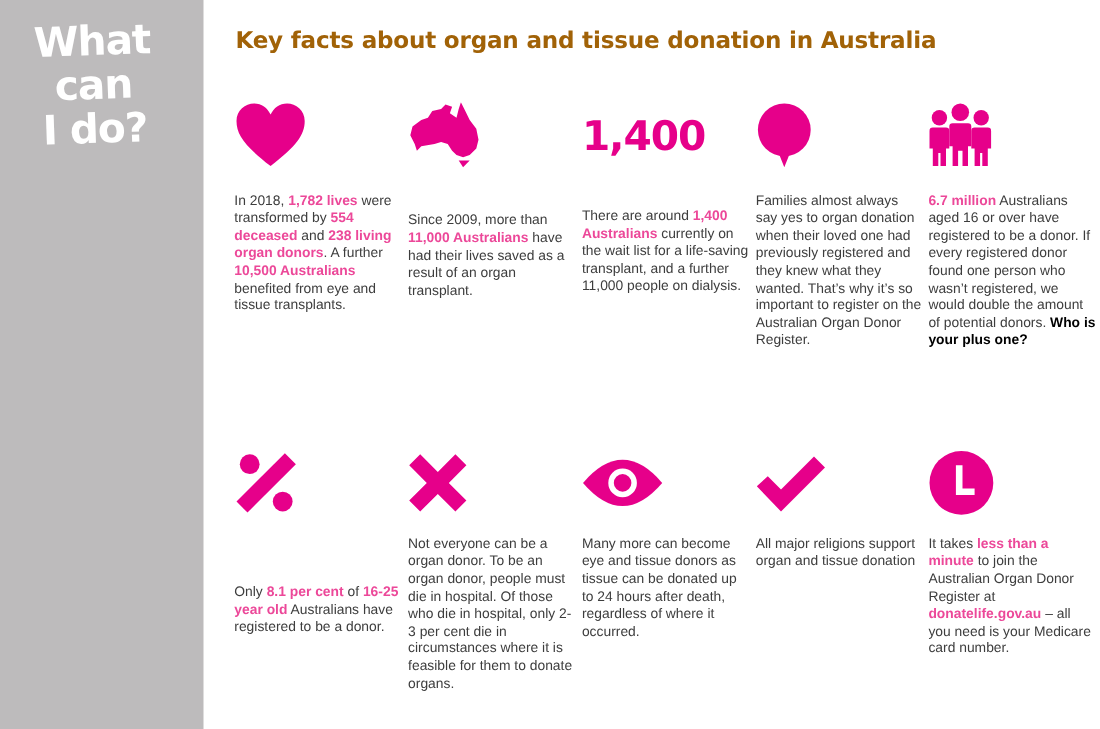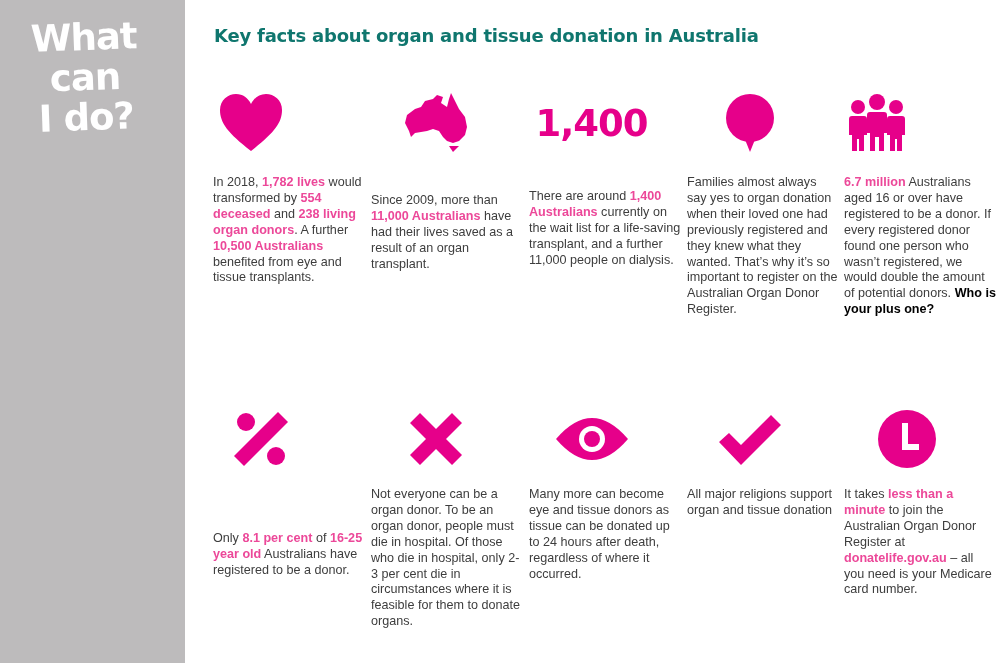--- a/index.html
+++ b/index.html
@@ -20,32 +20,32 @@
     font-weight: bold;
     font-size: 37px;
     line-height: 40px;
     letter-spacing: -1px;
     text-align: center;
     transform: rotate(-2deg);
   }
   .sidebar-title span { display: block; }
   .page-title {
     position: absolute; left: 214px; top: 25px;
-    color: #0f766e;
+    color: #a16207;
     font-family: "DejaVu Sans", sans-serif;
     font-weight: bold;
-    font-size: 18px;
+    font-size: 21px;
     letter-spacing: -0.2px;
   }
   .fact {
     position: absolute; width: 150px;
   }
   .fact .icon-wrap {
     position: absolute; left: 0; width: 140px; height: 70px;
-    display: flex; align-items: center; justify-content: center;
+    display: flex; align-items: center; justify-content: flex-start;
   }
   .fact .text {
     position: absolute; left: 0; width: 152px;
     font-family: "Liberation Sans", sans-serif;
     font-size: 12.6px;
     line-height: 15.9px;
     color: #3d3d3d;
   }
   .fact .text b {
     color: #ec4899;
@@ -73,21 +73,21 @@
 </div>
 
 <div class="page-title">Key facts about organ and tissue donation in Australia</div>
 
 <div class="fact" style="left:213px; top:88px;">
   <div class="icon-wrap" style="top:0; width:75px;">
     <svg width="66" height="60" viewBox="0 0 66 60">
       <path d="M33 58 C 10 40, 2 30, 2 17 C 2 7, 10 1, 18 1 C 25 1, 30 5, 33 11 C 36 5, 41 1, 48 1 C 56 1, 64 7, 64 17 C 64 30, 56 40, 33 58 Z" fill="#e6008a"></path>
     </svg>
   </div>
-  <div class="text" style="top:87px;"><span>In 2018, </span><b>1,782 lives</b><span> would transformed by </span><b>554 deceased</b><span> and </span><b>238 living organ donors</b><span>. A further </span><b>10,500 Australians</b><span> benefited from eye and tissue transplants.</span></div>
+  <div class="text" style="top:87px;"><span>In 2018, </span><b>1,782 lives</b><span> were transformed by </span><b>554 deceased</b><span> and </span><b>238 living organ donors</b><span>. A further </span><b>10,500 Australians</b><span> benefited from eye and tissue transplants.</span></div>
 </div>
 
 <div class="fact" style="left:371px; top:88px;">
   <div class="icon-wrap" style="top:0; width:130px;">
     <svg width="66" height="60" viewBox="0 0 66 60">
       <path d="M2 30 L4 22 L12 16 L18 14 L22 8 L30 6 L34 2 L40 4 L38 10 L44 14 L46 6 L48 0 L52 8 L56 16 L62 24 L64 34 L62 42 L56 48 L50 50 L44 48 L40 44 L36 38 L30 36 L24 38 L12 40 L8 44 L6 38 Z" fill="#e6008a"></path>
       <path d="M46 53 L56 53 L50 59 Z" fill="#e6008a"></path>
     </svg>
   </div>
   <div class="text" style="top:105px;"><span>Since 2009, more than </span><b>11,000 Australians</b><span> have had their lives saved as a result of an organ transplant.</span></div>

